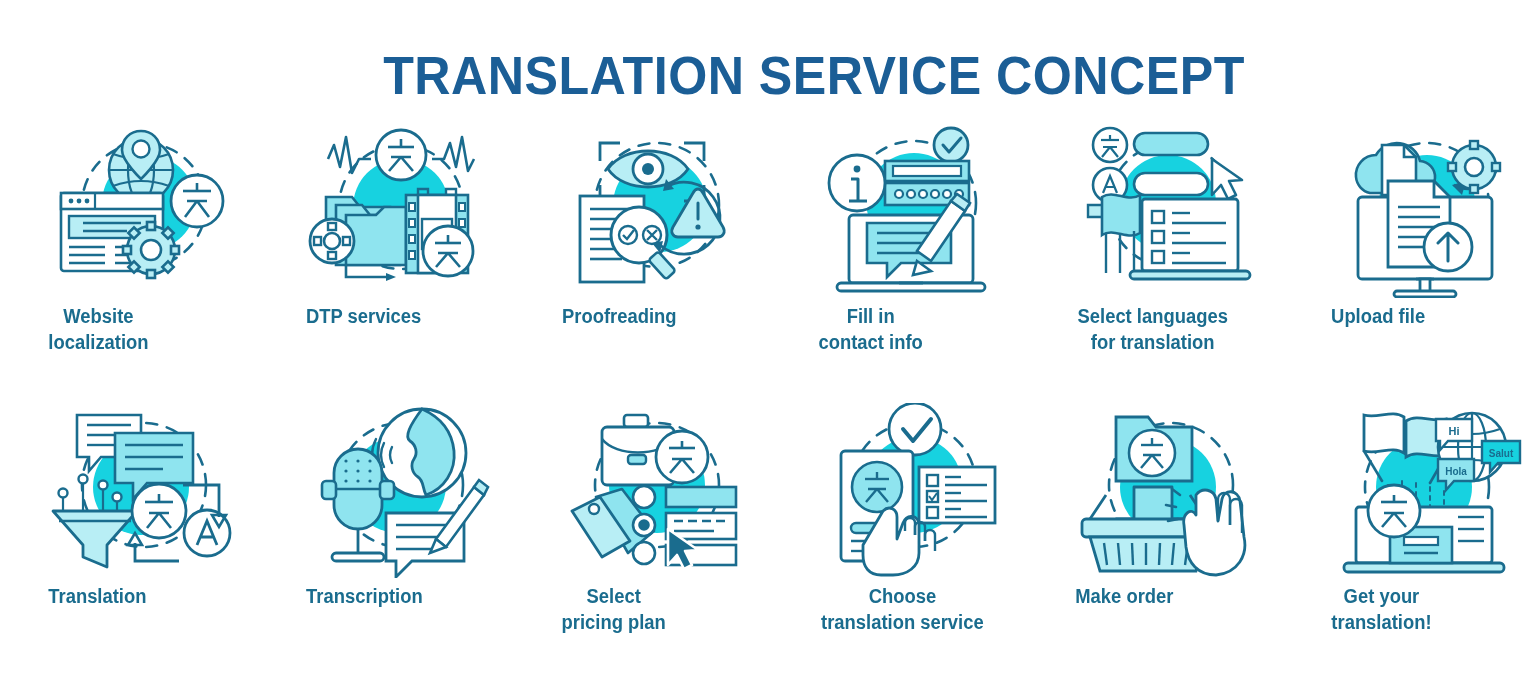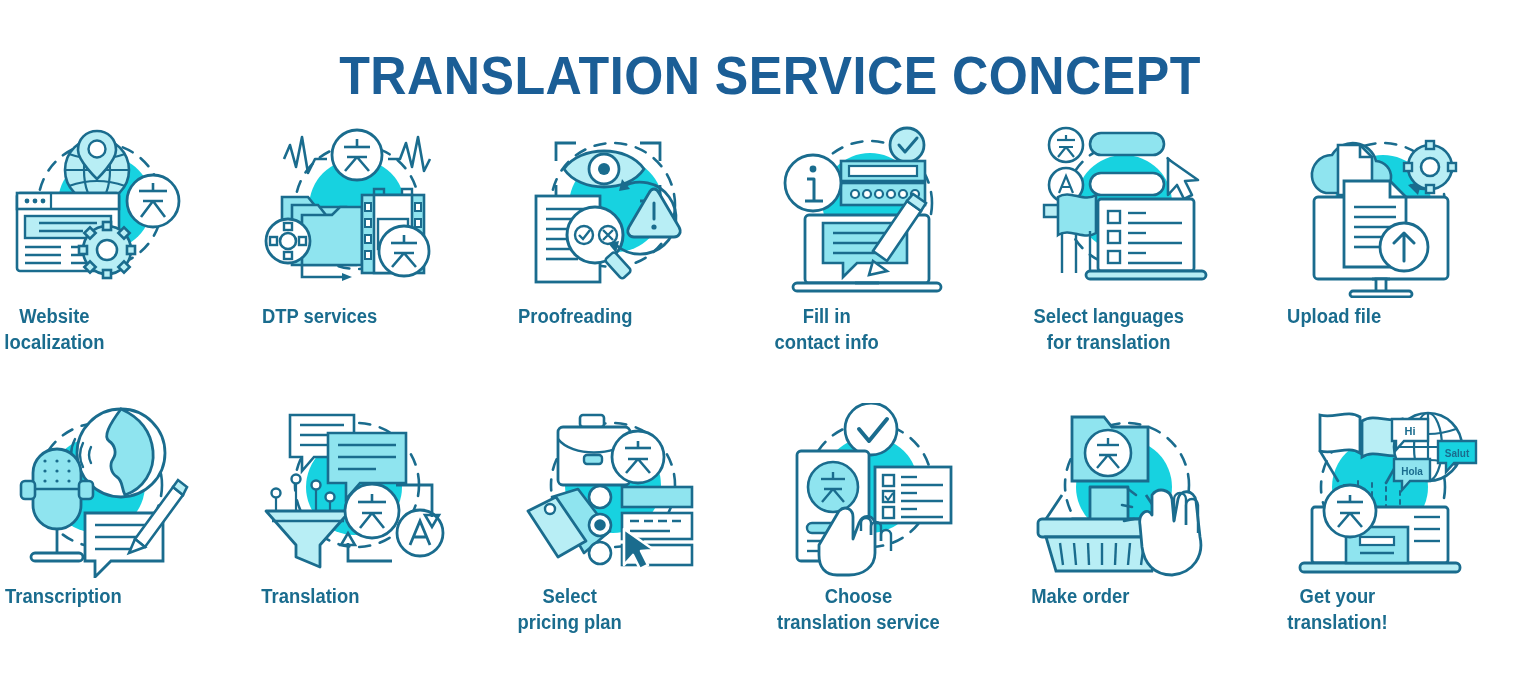--- a/index.html
+++ b/index.html
@@ -2,21 +2,21 @@
 <html><head>
 <meta charset="utf-8">
 <style>
   html,body{margin:0;padding:0;}
   body{
     width:1540px;height:700px;
     background:#ffffff;
     font-family:"Liberation Sans", sans-serif;
     overflow:hidden;
   }
-  .page{position:relative;width:1487px;height:700px;}
+  .page{position:relative;width:1487px;height:700px;margin-left:44px;}
 
   .title{
     position:absolute;top:44px;left:0;width:1540px;
     text-align:center;
     font-family:"Liberation Sans", sans-serif;
     font-weight:bold;
     font-size:54px;
     letter-spacing:0.5px;
     color:#1B5E96;
     transform:scaleX(0.93);
@@ -384,20 +384,78 @@
           </g>
         </svg>
       </div>
       <div class="caption">Upload file</div>
     </div>
 
     <div class="cell">
       <div class="icon-wrap">
         <svg width="190" height="175" viewBox="0 0 190 175">
           <circle cx="95" cy="82" r="62" fill="none" stroke="#1A6C8E" stroke-width="2.6" stroke-dasharray="11 10" stroke-linecap="round"></circle>
+          <circle cx="92" cy="84" r="48" fill="#17D2E0"></circle>
+          <g>
+            <path d="M28 12 h64 v42 h-40 l-12 14 v-14 h-12 z" fill="#FFFFFF" stroke="#1A6C8E" stroke-width="2.6"></path>
+            <g stroke="#1A6C8E" stroke-width="2.4">
+              <line x1="38" y1="22" x2="82" y2="22"></line>
+                <line x1="38" y1="32" x2="82" y2="32"></line>
+                <line x1="38" y1="42" x2="66" y2="42"></line>
+            </g>
+          </g>
+          <g>
+            <path d="M66 30 h78 v50 h-46 l-14 16 v-16 h-18 z" fill="#8FE4EF" stroke="#1A6C8E" stroke-width="2.6"></path>
+            <g stroke="#1A6C8E" stroke-width="2.4">
+              <line x1="76" y1="42" x2="134" y2="42"></line>
+                <line x1="76" y1="54" x2="134" y2="54"></line>
+                <line x1="76" y1="66" x2="114" y2="66"></line>
+            </g>
+          </g>
+          <g>
+            <g fill="#FFFFFF" stroke="#1A6C8E" stroke-width="2.4">
+              <circle cx="14" cy="90" r="4.5"></circle>
+                <circle cx="34" cy="76" r="4.5"></circle>
+              <circle cx="54" cy="82" r="4.5"></circle>
+                <circle cx="68" cy="94" r="4.5"></circle>
+            </g>
+            <g stroke="#1A6C8E" stroke-width="2.2">
+              <line x1="14" y1="95" x2="14" y2="108"></line>
+                <line x1="34" y1="81" x2="34" y2="108"></line>
+              <line x1="54" y1="87" x2="54" y2="108"></line>
+                <line x1="68" y1="99" x2="68" y2="108"></line>
+            </g>
+            <path d="M4 108 h84 l-30 34 v22 l-24 -10 v-12 z" fill="#B8EEF5" stroke="#1A6C8E" stroke-width="2.8" stroke-linejoin="round"></path>
+            <line x1="10" y1="118" x2="82" y2="118" stroke="#1A6C8E" stroke-width="2.4"></line>
+          </g>
+          <g>
+            <circle cx="110" cy="108" r="27" fill="#FFFFFF" stroke="#1A6C8E" stroke-width="2.8"></circle>
+            <line x1="96" y1="99" x2="124" y2="99" stroke="#1A6C8E" stroke-width="2.6"></line>
+            <line x1="110" y1="91" x2="110" y2="99" stroke="#1A6C8E" stroke-width="2.6"></line>
+            <path d="M100 110 L120 110 M110 110 L98 125 M110 110 L122 125" fill="none" stroke="#1A6C8E" stroke-width="2.6"></path>
+          </g>
+          <g>
+            <circle cx="158" cy="130" r="23" fill="#FFFFFF" stroke="#1A6C8E" stroke-width="2.8"></circle>
+            <path d="M148 142 l10 -24 l10 24 M152 134 h12" fill="none" stroke="#1A6C8E" stroke-width="2.8"></path>
+          </g>
+          <g>
+            <path d="M134 82 h36 v32" fill="none" stroke="#1A6C8E" stroke-width="2.8"></path>
+            <path d="M163 112 l7 12 l7 -12 z" fill="none" stroke="#1A6C8E" stroke-width="2.6"></path>
+            <path d="M130 158 h-44 v-18" fill="none" stroke="#1A6C8E" stroke-width="2.8"></path>
+            <path d="M79 142 l7 -12 l7 12 z" fill="none" stroke="#1A6C8E" stroke-width="2.6"></path>
+          </g>
+        </svg>
+      </div>
+      <div class="caption">Translation</div>
+    </div>
+
+    <div class="cell">
+      <div class="icon-wrap">
+        <svg width="190" height="175" viewBox="0 0 190 175">
+          <circle cx="95" cy="82" r="62" fill="none" stroke="#1A6C8E" stroke-width="2.6" stroke-dasharray="11 10" stroke-linecap="round"></circle>
           <circle cx="92" cy="82" r="48" fill="#17D2E0"></circle>
           <g>
             <circle cx="116" cy="50" r="44" fill="#FFFFFF" stroke="#1A6C8E" stroke-width="2.8"></circle>
             <path d="M116 6 C134 14 146 28 148 48 C150 68 138 86 120 92 C116 84 118 78 112 74 C106 70 104 62 108 56 C112 50 110 42 104 38 C98 34 104 22 116 6 Z" fill="#8FE4EF" stroke="#1A6C8E" stroke-width="2.8"></path>
             <g fill="none" stroke="#1A6C8E" stroke-width="2.4" stroke-linecap="round">
               <path d="M86 44 q-4 8 0 16"></path>
                 <path d="M78 40 q-6 12 0 24"></path>
                 <path d="M70 36 q-8 16 0 32"></path>
             </g>
           </g>
@@ -435,78 +493,20 @@
           </g>
         </svg>
       </div>
       <div class="caption">Transcription</div>
     </div>
 
     <div class="cell">
       <div class="icon-wrap">
         <svg width="190" height="175" viewBox="0 0 190 175">
           <circle cx="95" cy="82" r="62" fill="none" stroke="#1A6C8E" stroke-width="2.6" stroke-dasharray="11 10" stroke-linecap="round"></circle>
-          <circle cx="92" cy="84" r="48" fill="#17D2E0"></circle>
-          <g>
-            <path d="M28 12 h64 v42 h-40 l-12 14 v-14 h-12 z" fill="#FFFFFF" stroke="#1A6C8E" stroke-width="2.6"></path>
-            <g stroke="#1A6C8E" stroke-width="2.4">
-              <line x1="38" y1="22" x2="82" y2="22"></line>
-                <line x1="38" y1="32" x2="82" y2="32"></line>
-                <line x1="38" y1="42" x2="66" y2="42"></line>
-            </g>
-          </g>
-          <g>
-            <path d="M66 30 h78 v50 h-46 l-14 16 v-16 h-18 z" fill="#8FE4EF" stroke="#1A6C8E" stroke-width="2.6"></path>
-            <g stroke="#1A6C8E" stroke-width="2.4">
-              <line x1="76" y1="42" x2="134" y2="42"></line>
-                <line x1="76" y1="54" x2="134" y2="54"></line>
-                <line x1="76" y1="66" x2="114" y2="66"></line>
-            </g>
-          </g>
-          <g>
-            <g fill="#FFFFFF" stroke="#1A6C8E" stroke-width="2.4">
-              <circle cx="14" cy="90" r="4.5"></circle>
-                <circle cx="34" cy="76" r="4.5"></circle>
-              <circle cx="54" cy="82" r="4.5"></circle>
-                <circle cx="68" cy="94" r="4.5"></circle>
-            </g>
-            <g stroke="#1A6C8E" stroke-width="2.2">
-              <line x1="14" y1="95" x2="14" y2="108"></line>
-                <line x1="34" y1="81" x2="34" y2="108"></line>
-              <line x1="54" y1="87" x2="54" y2="108"></line>
-                <line x1="68" y1="99" x2="68" y2="108"></line>
-            </g>
-            <path d="M4 108 h84 l-30 34 v22 l-24 -10 v-12 z" fill="#B8EEF5" stroke="#1A6C8E" stroke-width="2.8" stroke-linejoin="round"></path>
-            <line x1="10" y1="118" x2="82" y2="118" stroke="#1A6C8E" stroke-width="2.4"></line>
-          </g>
-          <g>
-            <circle cx="110" cy="108" r="27" fill="#FFFFFF" stroke="#1A6C8E" stroke-width="2.8"></circle>
-            <line x1="96" y1="99" x2="124" y2="99" stroke="#1A6C8E" stroke-width="2.6"></line>
-            <line x1="110" y1="91" x2="110" y2="99" stroke="#1A6C8E" stroke-width="2.6"></line>
-            <path d="M100 110 L120 110 M110 110 L98 125 M110 110 L122 125" fill="none" stroke="#1A6C8E" stroke-width="2.6"></path>
-          </g>
-          <g>
-            <circle cx="158" cy="130" r="23" fill="#FFFFFF" stroke="#1A6C8E" stroke-width="2.8"></circle>
-            <path d="M148 142 l10 -24 l10 24 M152 134 h12" fill="none" stroke="#1A6C8E" stroke-width="2.8"></path>
-          </g>
-          <g>
-            <path d="M134 82 h36 v32" fill="none" stroke="#1A6C8E" stroke-width="2.8"></path>
-            <path d="M163 112 l7 12 l7 -12 z" fill="none" stroke="#1A6C8E" stroke-width="2.6"></path>
-            <path d="M130 158 h-44 v-18" fill="none" stroke="#1A6C8E" stroke-width="2.8"></path>
-            <path d="M79 142 l7 -12 l7 12 z" fill="none" stroke="#1A6C8E" stroke-width="2.6"></path>
-          </g>
-        </svg>
-      </div>
-      <div class="caption">Translation</div>
-    </div>
-
-    <div class="cell">
-      <div class="icon-wrap">
-        <svg width="190" height="175" viewBox="0 0 190 175">
-          <circle cx="95" cy="82" r="62" fill="none" stroke="#1A6C8E" stroke-width="2.6" stroke-dasharray="11 10" stroke-linecap="round"></circle>
           <circle cx="95" cy="82" r="48" fill="#17D2E0"></circle>
           <g>
             <rect x="62" y="12" width="24" height="12" rx="3" fill="#FFFFFF" stroke="#1A6C8E" stroke-width="2.6"></rect>
             <rect x="40" y="24" width="72" height="58" rx="5" fill="#FFFFFF" stroke="#1A6C8E" stroke-width="2.8"></rect>
             <path d="M40 36 C54 54 98 54 112 36" fill="none" stroke="#1A6C8E" stroke-width="2.6"></path>
             <rect x="66" y="52" width="18" height="9" rx="3" fill="#8FE4EF" stroke="#1A6C8E" stroke-width="2.4"></rect>
           </g>
           <g>
             <circle cx="120" cy="54" r="26" fill="#FFFFFF" stroke="#1A6C8E" stroke-width="2.8"></circle>
             <line x1="107" y1="45" x2="133" y2="45" stroke="#1A6C8E" stroke-width="2.6"></line>

